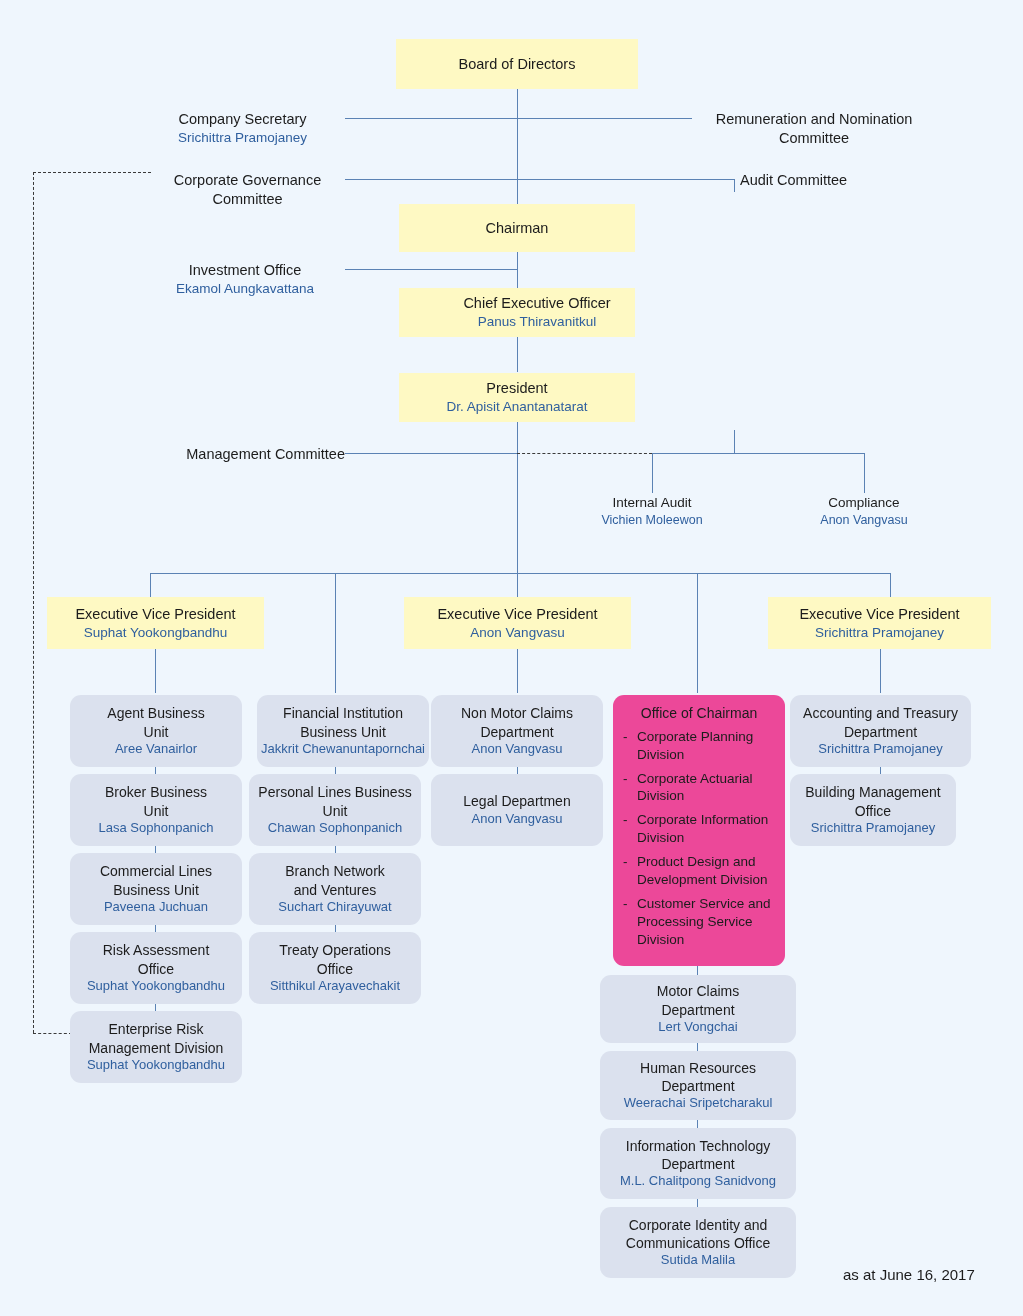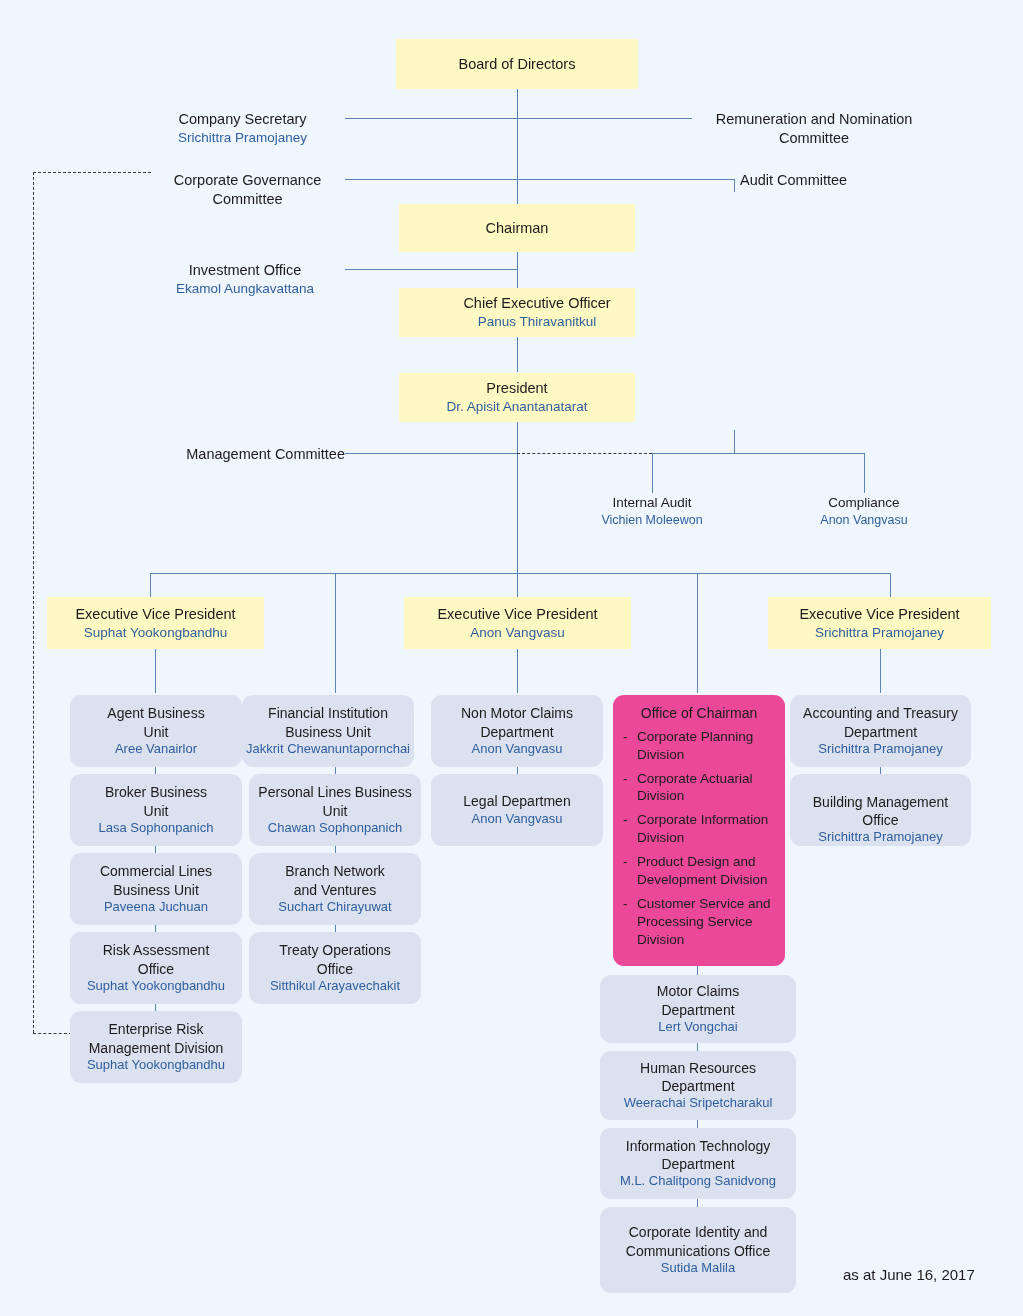--- a/index.html
+++ b/index.html
@@ -253,21 +253,21 @@
     <span class="title">Risk Assessment</span>
     <span class="title">Office</span>
     <span class="person">Suphat   Yookongbandhu</span>
   </div>
   <div class="box box-dept" style="left:70px;top:1011px;width:172px;height:72px;">
     <span class="title">Enterprise Risk</span>
     <span class="title">Management Division</span>
     <span class="person">Suphat   Yookongbandhu</span>
   </div>
 
-  <div class="box box-dept" style="left:242px;top:695px;width:172px;height:72px;">
+  <div class="box box-dept" style="left:257px;top:695px;width:172px;height:72px;">
     <span class="title">Financial Institution</span>
     <span class="title">Business Unit</span>
     <span class="person">Jakkrit Chewanuntapornchai</span>
   </div>
   <div class="box box-dept" style="left:249px;top:774px;width:172px;height:72px;">
     <span class="title">Personal Lines Business</span>
     <span class="title">Unit</span>
     <span class="person">Chawan Sophonpanich</span>
   </div>
   <div class="box box-dept" style="left:249px;top:853px;width:172px;height:72px;">
@@ -310,32 +310,32 @@
   <div class="box box-dept" style="left:600px;top:1051px;width:196px;height:69px;">
     <span class="title">Human Resources</span>
     <span class="title">Department</span>
     <span class="person">Weerachai  Sripetcharakul</span>
   </div>
   <div class="box box-dept" style="left:600px;top:1128px;width:196px;height:71px;">
     <span class="title">Information Technology</span>
     <span class="title">Department</span>
     <span class="person">M.L. Chalitpong Sanidvong</span>
   </div>
-  <div class="box box-dept" style="left:600px;top:1207px;width:196px;height:86px;">
+  <div class="box box-dept" style="left:600px;top:1207px;width:196px;height:71px;">
     <span class="title">Corporate Identity and</span>
     <span class="title">Communications Office</span>
     <span class="person">Sutida   Malila</span>
   </div>
 
   <div class="box box-dept" style="left:790px;top:695px;width:181px;height:72px;">
     <span class="title">Accounting and Treasury</span>
     <span class="title">Department</span>
     <span class="person">Srichittra   Pramojaney</span>
   </div>
-  <div class="box box-dept" style="left:790px;top:774px;width:181px;height:72px;justify-content:flex-end;">
+  <div class="box box-dept" style="left:790px;top:774px;width:166px;height:72px;">
     <span class="title">Building Management</span>
     <span class="title">Office</span>
     <span class="person">Srichittra   Pramojaney</span>
   </div>
 
   <div class="footnote" style="left:843px;top:1266px;">as at June 16, 2017</div>
 
 </div>
 
 </body></html>

